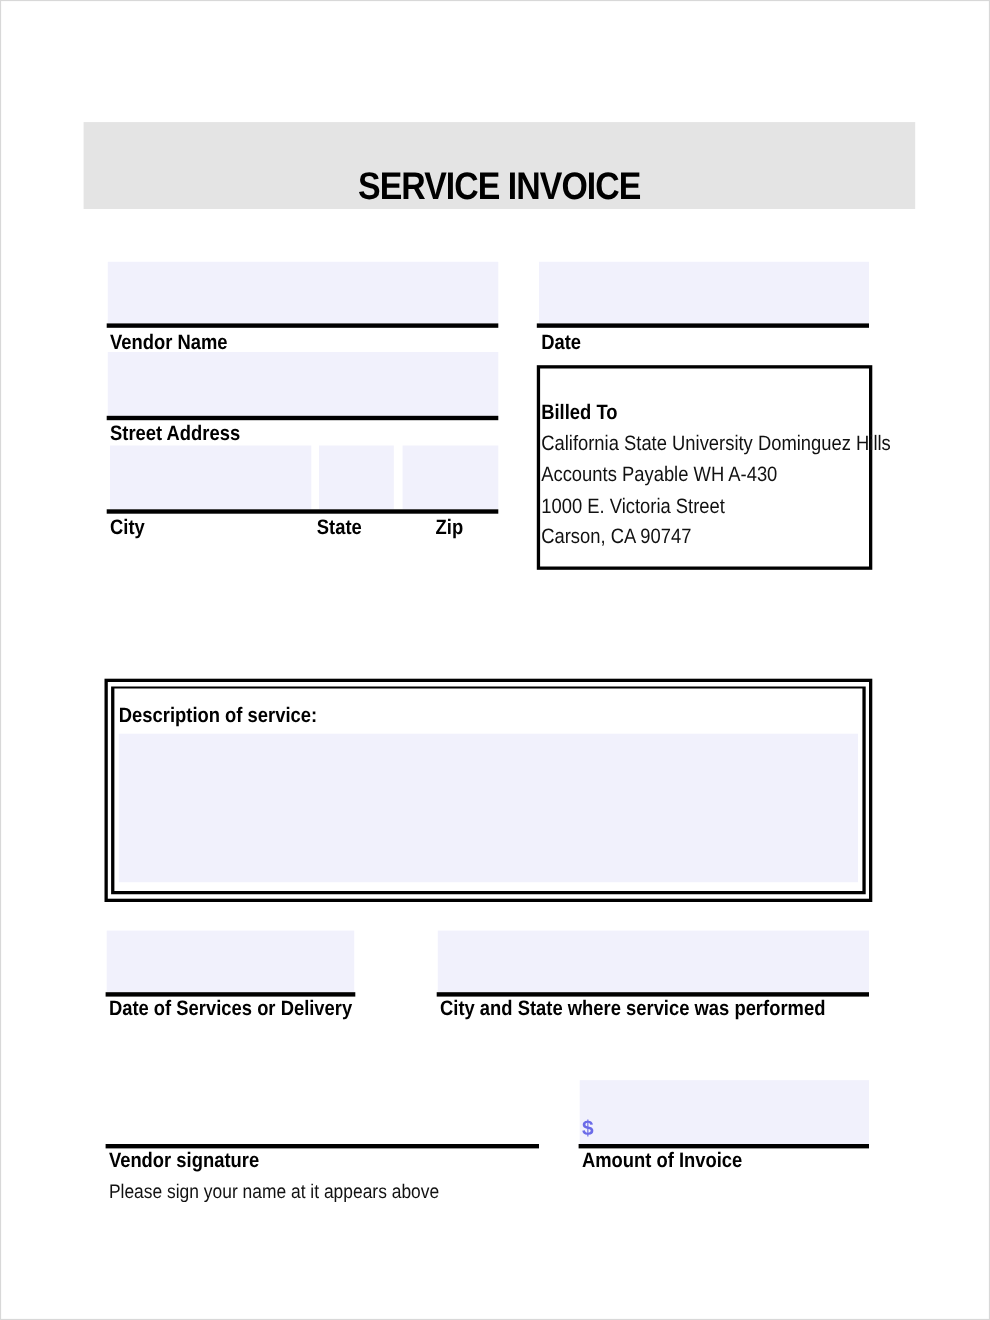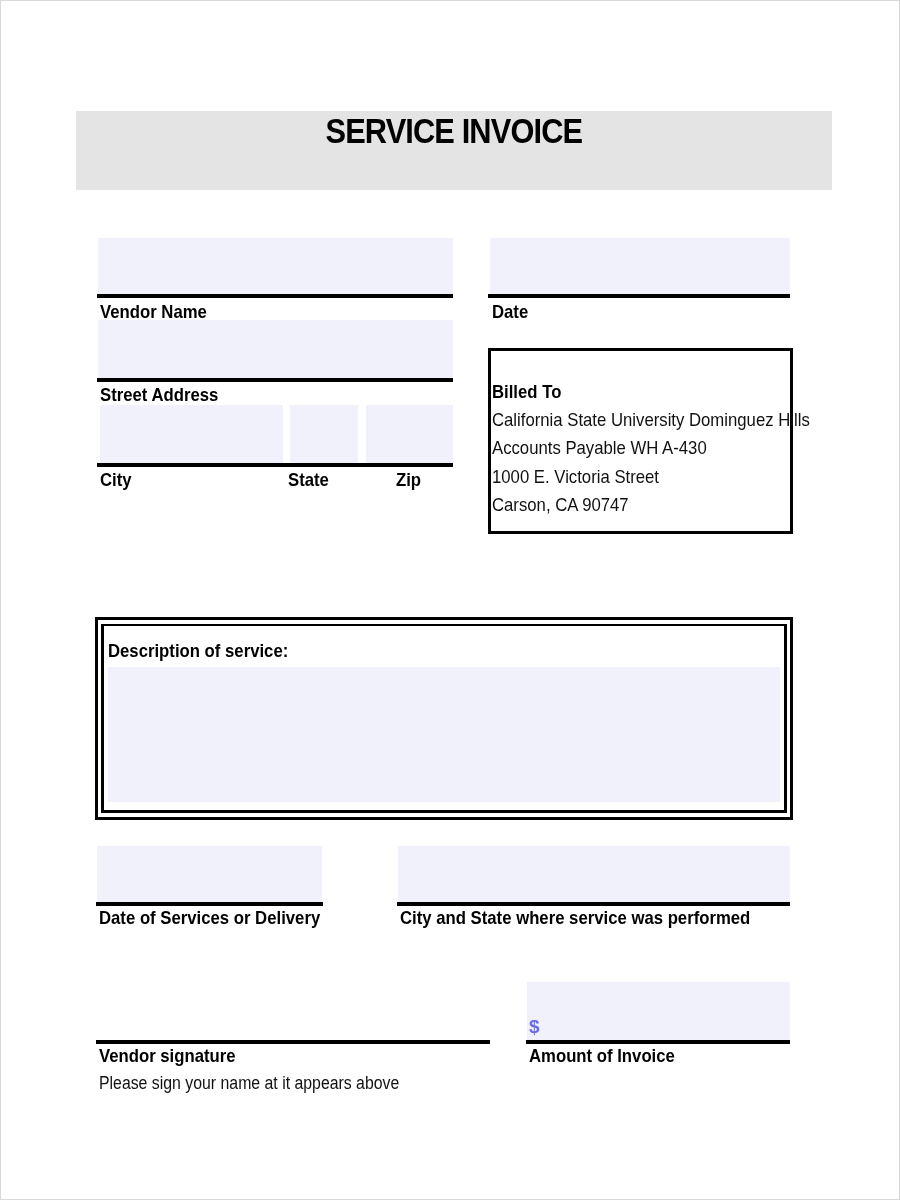--- a/index.html
+++ b/index.html
@@ -8,38 +8,38 @@
       font-family: "Liberation Sans", sans-serif; color: #111;
       position: relative; overflow: hidden;
     }
     .page-border {
       position: absolute; left: 0; top: 0; width: 898px; height: 1198px;
       border: 1px solid #d8d8d8;
     }
     .abs { position: absolute; }
     .title-bar {
       left: 76px; top: 111px; width: 756px; height: 79px; background: #e4e4e4;
-      display: flex; align-items: flex-start; justify-content: center;
+      display: flex; align-items: flex-end; justify-content: center;
     }
     .title-text {
       font-size: 35px; font-weight: bold; letter-spacing: -1px;
       transform: scaleX(0.88); color: #000;
     }
     .field { background: #f1f1fc; }
     .rule { background: #000; height: 4px; }
     .label {
       font-size: 19px; font-weight: bold; transform: scaleX(0.88);
       transform-origin: left center; white-space: nowrap; color: #000;
     }
     .text {
       font-size: 19px; transform: scaleX(0.88); transform-origin: left center;
       white-space: nowrap; color: #111;
     }
     .billed-box {
-      left: 488px; top: 348px; width: 299px; height: 180px;
+      left: 488px; top: 332px; width: 299px; height: 180px;
       border: 3px solid #000; background: #fff;
     }
     .desc-outer {
       left: 95px; top: 617px; width: 692px; height: 197px;
       border: 3px solid #000; background: #fff;
     }
     .desc-inner {
       position: absolute; left: 3px; top: 4px; right: 3px; bottom: 4px;
       border: 3px solid #000; border-top-width: 2px;
     }

